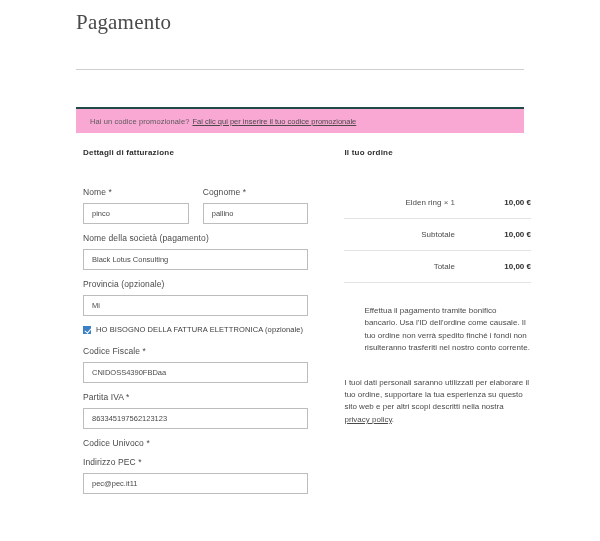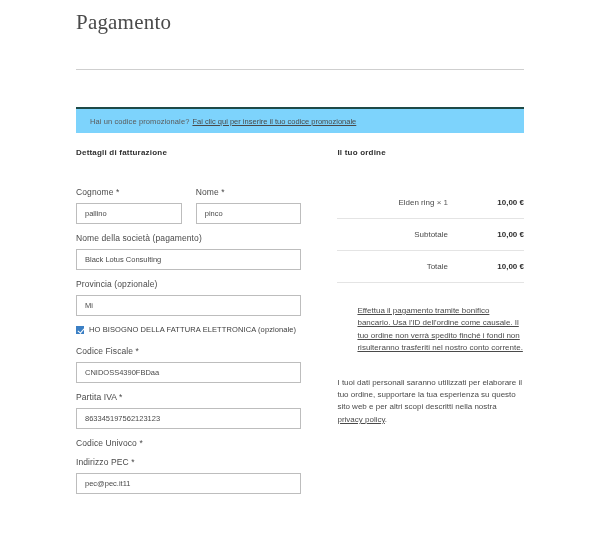--- a/index.html
+++ b/index.html
@@ -35,41 +35,41 @@
     width: 448px;
     height: 1px;
     background: #cfcfcf;
   }
   .promo-bar {
     position: absolute;
     left: 76px;
     top: 107px;
     width: 448px;
     height: 26px;
-    background: #7dd3fc;
+    background: #f9a8d4;
     border-top: 2px solid #1e4a47;
     display: flex;
     align-items: center;
     padding-left: 14px;
   }
   .promo-text {
     font-size: 7.5px;
     color: #5a5a5a;
     letter-spacing: 0.1px;
   }
   .promo-link {
     font-size: 7.5px;
     color: #4a4a4a;
     text-decoration: underline;
     cursor: pointer;
     margin-left: 3px;
   }
   .columns {
     position: absolute;
-    left: 76px;
+    left: 83px;
     top: 148px;
     width: 448px;
     display: flex;
     gap: 12px;
   }
   .col-left { width: 232px; }
   .col-right { width: 192px; margin-left: 24px; }
 
   .section-heading {
     font-size: 8px;
@@ -170,21 +170,20 @@
     width: 4px; height: 4px;
     border-radius: 50%;
     background: #2f2f2f;
   }
   .radio-label { font-size: 8px; color: #3c3c3c; }
   .payment-desc {
     font-size: 8px;
     color: #4a4a4a;
     line-height: 1.55;
     margin: 10px 0 12px 20px;
-    text-decoration: underline;
   }
   .privacy {
     font-size: 8px;
     color: #4a4a4a;
     line-height: 1.55;
     margin-top: 22px;
   }
   .privacy a { color: #4a4a4a; text-decoration: underline; cursor: pointer; }
   .order-button {
     display: block;
@@ -214,26 +213,26 @@
     <a class="promo-link">Fai clic qui per inserire il tuo codice promozionale</a>
   </div>
 
   <div class="columns">
 
     <div class="col-left">
       <div class="section-heading">Dettagli di fatturazione</div>
 
       <div class="row2">
         <div class="field">
+          <label class="field-label">Nome *</label>
+          <input class="text-input" type="text" value="pinco" style="">
+        </div>
+        <div class="field">
           <label class="field-label">Cognome *</label>
           <input class="text-input" type="text" value="pallino" style="">
-        </div>
-        <div class="field">
-          <label class="field-label">Nome *</label>
-          <input class="text-input" type="text" value="pinco" style="">
         </div>
       </div>
 
       <div class="field">
         <label class="field-label">Nome della società (pagamento)</label>
         <input class="text-input" type="text" value="Black Lotus Consulting" style="">
       </div>
 
       <div class="field">
         <label class="field-label">Provincia (opzionale)</label>

